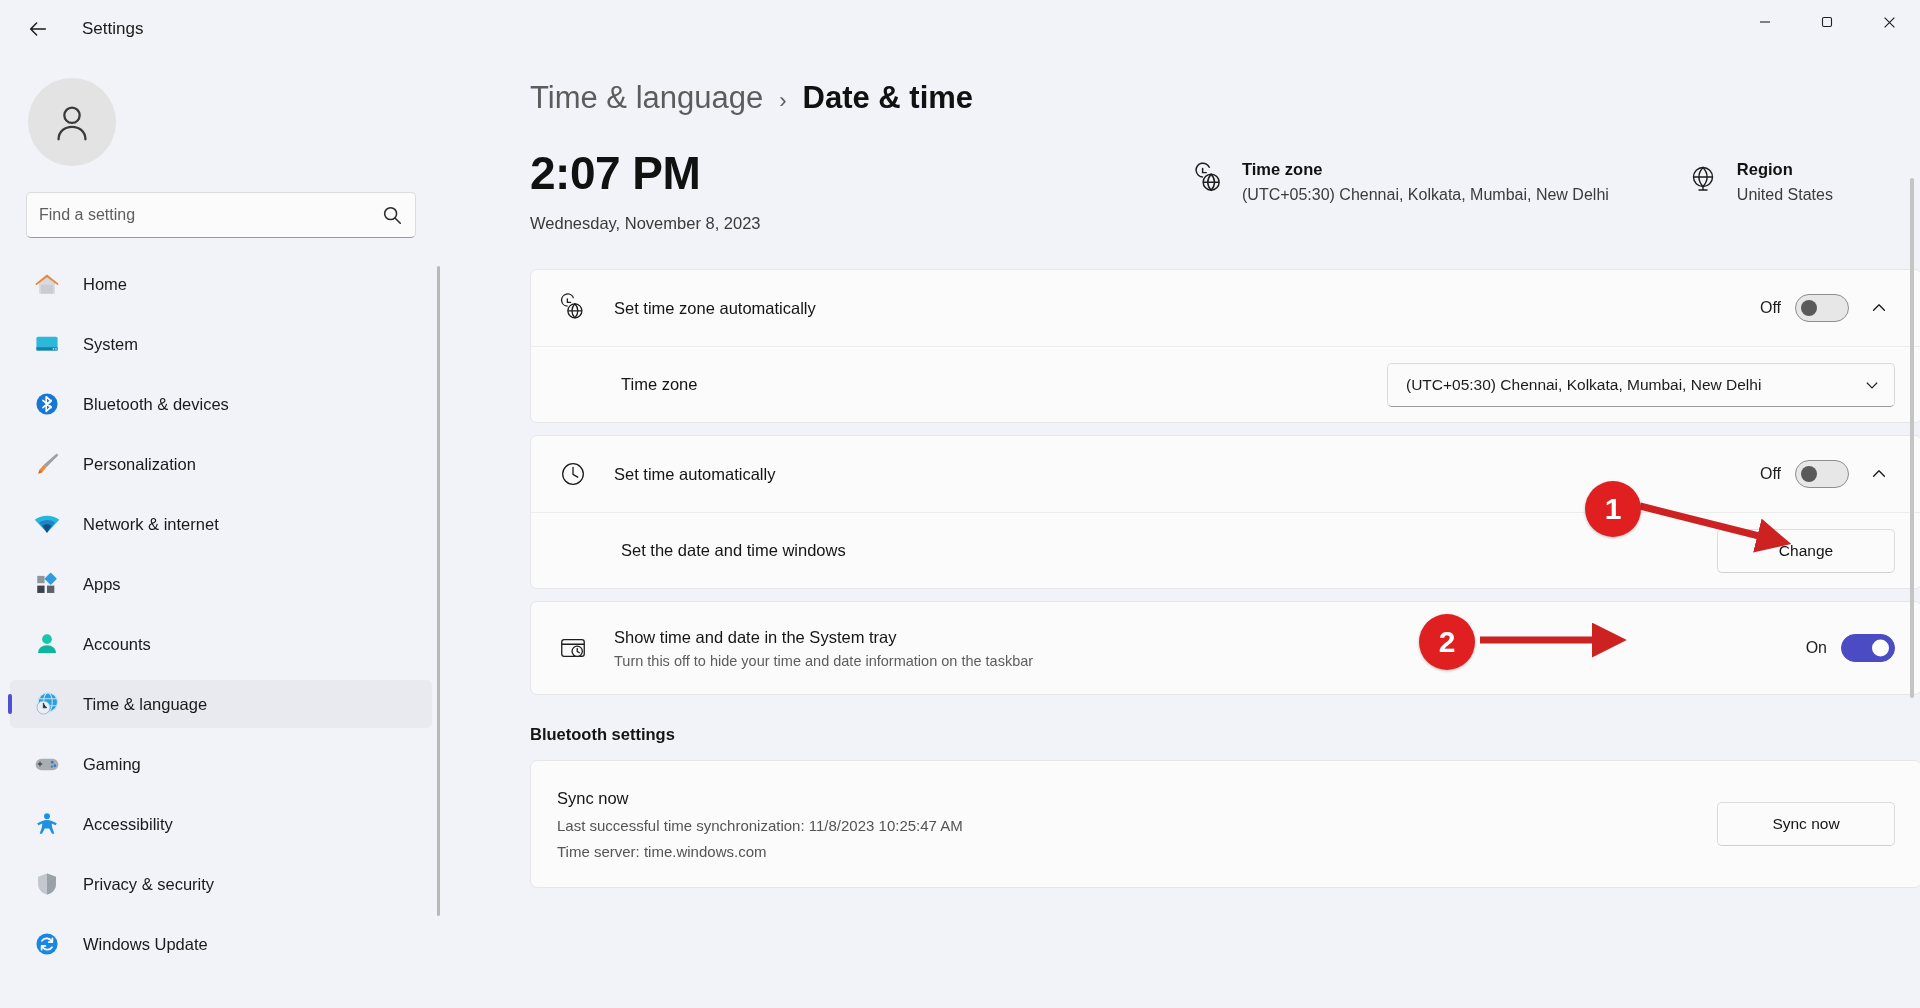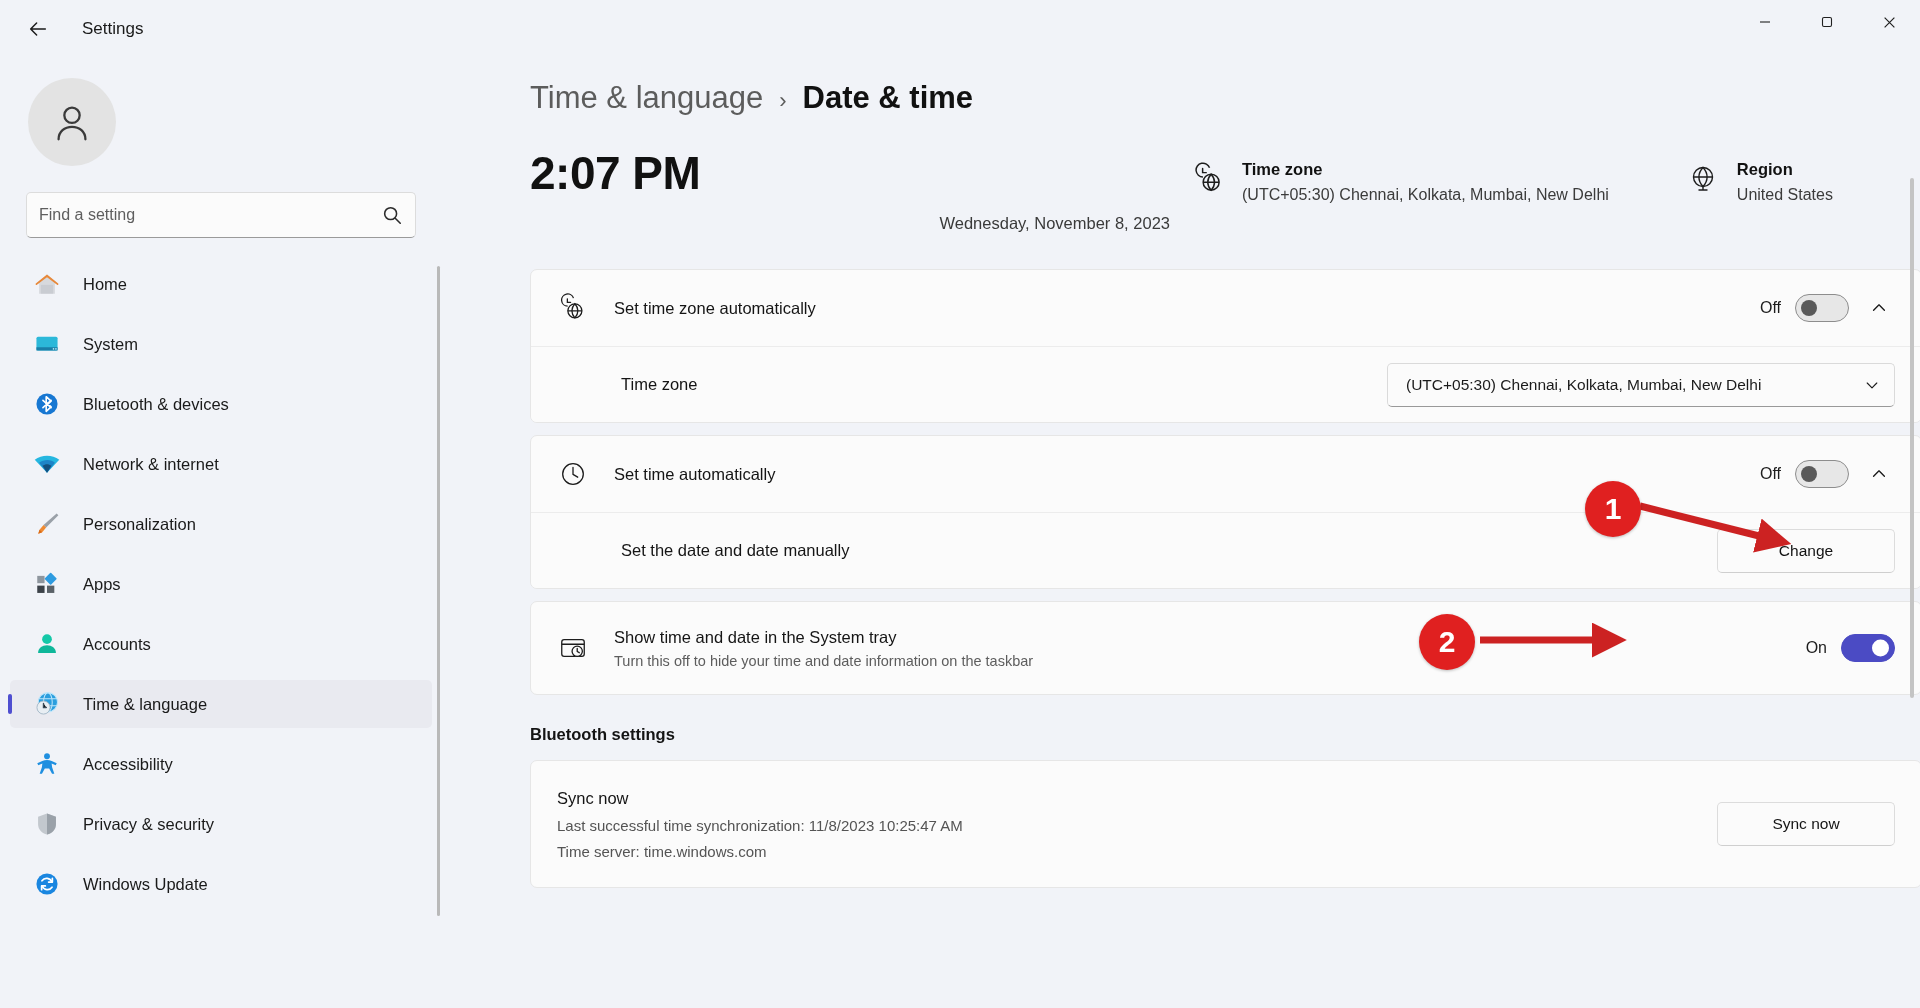--- a/index.html
+++ b/index.html
@@ -76,21 +76,21 @@
     padding: 22px 0 0 38px; overflow: hidden;
   }
   .breadcrumb { display: flex; align-items: baseline; gap: 16px; margin-left: 42px;}
   .crumb-parent { font-size: 31px; color: #5c5c5c; cursor: pointer; }
   .crumb-sep { font-size: 22px; color: #5c5c5c; }
   .crumb-current { font-size: 31px; font-weight: 600; color: #111; }
 
   .clock-row { display: flex; align-items: flex-start; margin: 34px 0 17px 42px; }
   .clock-left { width: 640px; }
   .big-time { font-size: 46px; font-weight: 600; letter-spacing: -0.5px; color: #111; line-height: 1; }
-  .big-date { font-size: 16.5px; color: #3a3a3a; margin-top: 18px; text-align: right; }
+  .big-date { font-size: 16.5px; color: #3a3a3a; margin-top: 18px; }
 
   .info-block { display: flex; align-items: flex-start; gap: 16px; padding-top: 10px; }
   .info-ico { width: 34px; height: 34px; flex-shrink: 0; margin-top: 2px;}
   .info-title { font-size: 16.5px; font-weight: 700; color: #111; }
   .info-sub { font-size: 16px; color: #3b3b3b; margin-top: 7px; }
 
   .tz-block { margin-left: 22px; }
   .region-block { margin-left: 78px; }
 
   
@@ -254,37 +254,37 @@
               <path d="M15 7l6 5.5-6 5.5V7zM15 14l6 5.5L15 25V14z" fill="none" stroke="#fff" stroke-width="2" stroke-linejoin="round"></path>
               <path d="M11 11.5l10 9M11 20.5l10-9" stroke="#fff" stroke-width="2" stroke-linecap="round"></path>
             </svg>
           </span>
           <span class="nav-label">Bluetooth &amp; devices</span>
         </div>
 
         <div class="nav-item">
           <span class="nav-ico">
             <svg width="28" height="28" viewBox="0 0 32 32">
+              <path d="M27 4l2 2-14 14-3-3z" fill="#9aa0a8"></path>
+              <path d="M12 17l3 3-4.5 5.5L6 27l1.5-4.5z" fill="#ef8a32"></path>
+              <path d="M7.5 22.5L6 27l4.5-1.5z" fill="#d96a16"></path>
+            </svg>
+          </span>
+          <span class="nav-label">Personalization</span>
+        </div>
+
+        <div class="nav-item">
+          <span class="nav-ico">
+            <svg width="28" height="28" viewBox="0 0 32 32">
               <path d="M2 11c8-6 20-6 28 0L16 26z" fill="#25b6e0"></path>
               <path d="M7 14.5c5.5-4 13.5-4 18 0L16 26z" fill="#1d84c7"></path>
               <path d="M11 18c3-2.4 7-2.4 10 0l-5 8z" fill="#12507f"></path>
             </svg>
           </span>
           <span class="nav-label">Network &amp; internet</span>
-        </div>
-
-        <div class="nav-item">
-          <span class="nav-ico">
-            <svg width="28" height="28" viewBox="0 0 32 32">
-              <path d="M27 4l2 2-14 14-3-3z" fill="#9aa0a8"></path>
-              <path d="M12 17l3 3-4.5 5.5L6 27l1.5-4.5z" fill="#ef8a32"></path>
-              <path d="M7.5 22.5L6 27l4.5-1.5z" fill="#d96a16"></path>
-            </svg>
-          </span>
-          <span class="nav-label">Personalization</span>
         </div>
 
         <div class="nav-item">
           <span class="nav-ico">
             <svg width="26" height="26" viewBox="0 0 32 32">
               <rect x="4" y="6" width="9" height="9" fill="#8f969e"></rect>
               <rect x="4" y="18" width="9" height="9" fill="#3c4249"></rect>
               <rect x="16" y="18" width="9" height="9" fill="#5a6168"></rect>
               <rect x="15" y="4" width="11" height="11" rx="1" transform="rotate(45 20.5 9.5)" fill="#2e9be0"></rect>
             </svg>
@@ -309,20 +309,32 @@
               <path d="M17 3a11 11 0 000 22 11 11 0 000-22z" fill="none" stroke="#bfe6fa" stroke-width="1.2"></path>
               <ellipse cx="17" cy="14" rx="5" ry="11" fill="none" stroke="#bfe6fa" stroke-width="1.2"></ellipse>
               <path d="M6.6 10h20.8M6.6 18h20.8" stroke="#bfe6fa" stroke-width="1.2"></path>
               <circle cx="12" cy="20" r="7.5" fill="#e8eef3" stroke="#9fb3c4" stroke-width="1"></circle>
               <path d="M12 15.5V20h3.2" stroke="#3a4a58" stroke-width="1.6" stroke-linecap="round"></path>
             </svg>
           </span>
           <span class="nav-label">Time &amp; language</span>
         </div>
 
+        <div class="nav-item">
+          <span class="nav-ico">
+            <svg width="28" height="28" viewBox="0 0 32 32">
+              <rect x="3" y="10" width="26" height="13" rx="6.5" fill="#a9aeb4"></rect>
+              <path d="M8 14v4M6 16h4" stroke="#4a4f55" stroke-width="1.6" stroke-linecap="round"></path>
+              <circle cx="22" cy="14" r="1.6" fill="#2b7fd4"></circle>
+                <circle cx="25" cy="18" r="1.6" fill="#2b7fd4"></circle>
+              <circle cx="21.5" cy="19" r="1.3" fill="#6d7279"></circle>
+            </svg>
+          </span>
+          <span class="nav-label">Gaming</span>
+        </div>
 
         <div class="nav-item">
           <span class="nav-ico">
             <svg width="26" height="26" viewBox="0 0 32 32">
               <circle cx="16" cy="6.5" r="3.6" fill="#1f8fe0"></circle>
               <path d="M16 11c-2 0-4 .6-5.8 1.4L4 15l1.3 2.6 5-2.2-.6 4.6L7 28h2.8l3.5-6.6h5.4L22.2 28H25l-2.7-8-.6-4.6 5 2.2L28 15l-6.2-2.6C20 11.6 18 11 16 11z" fill="#1f8fe0"></path>
             </svg>
           </span>
           <span class="nav-label">Accessibility</span>
         </div>
@@ -459,21 +471,21 @@
             <div class="chevron">
               <svg width="18" height="18" viewBox="0 0 20 20" fill="none" stroke="#1b1b1b" stroke-width="1.5">
                 <path d="M4 12.5L10 6.5l6 6" stroke-linecap="round" stroke-linejoin="round"></path>
               </svg>
             </div>
           </div>
         </div>
 
         <div class="row sub">
           <div class="row-text" style="margin-left:64px">
-            <div class="row-title">Set the date and date manually</div>
+            <div class="row-title">Set the date and time windows</div>
           </div>
           <div class="row-right">
             <div class="btn">Change</div>
           </div>
         </div>
       </div>
 
       <div class="card">
         <div class="row" style="min-height:92px">
           <span class="row-ico">

